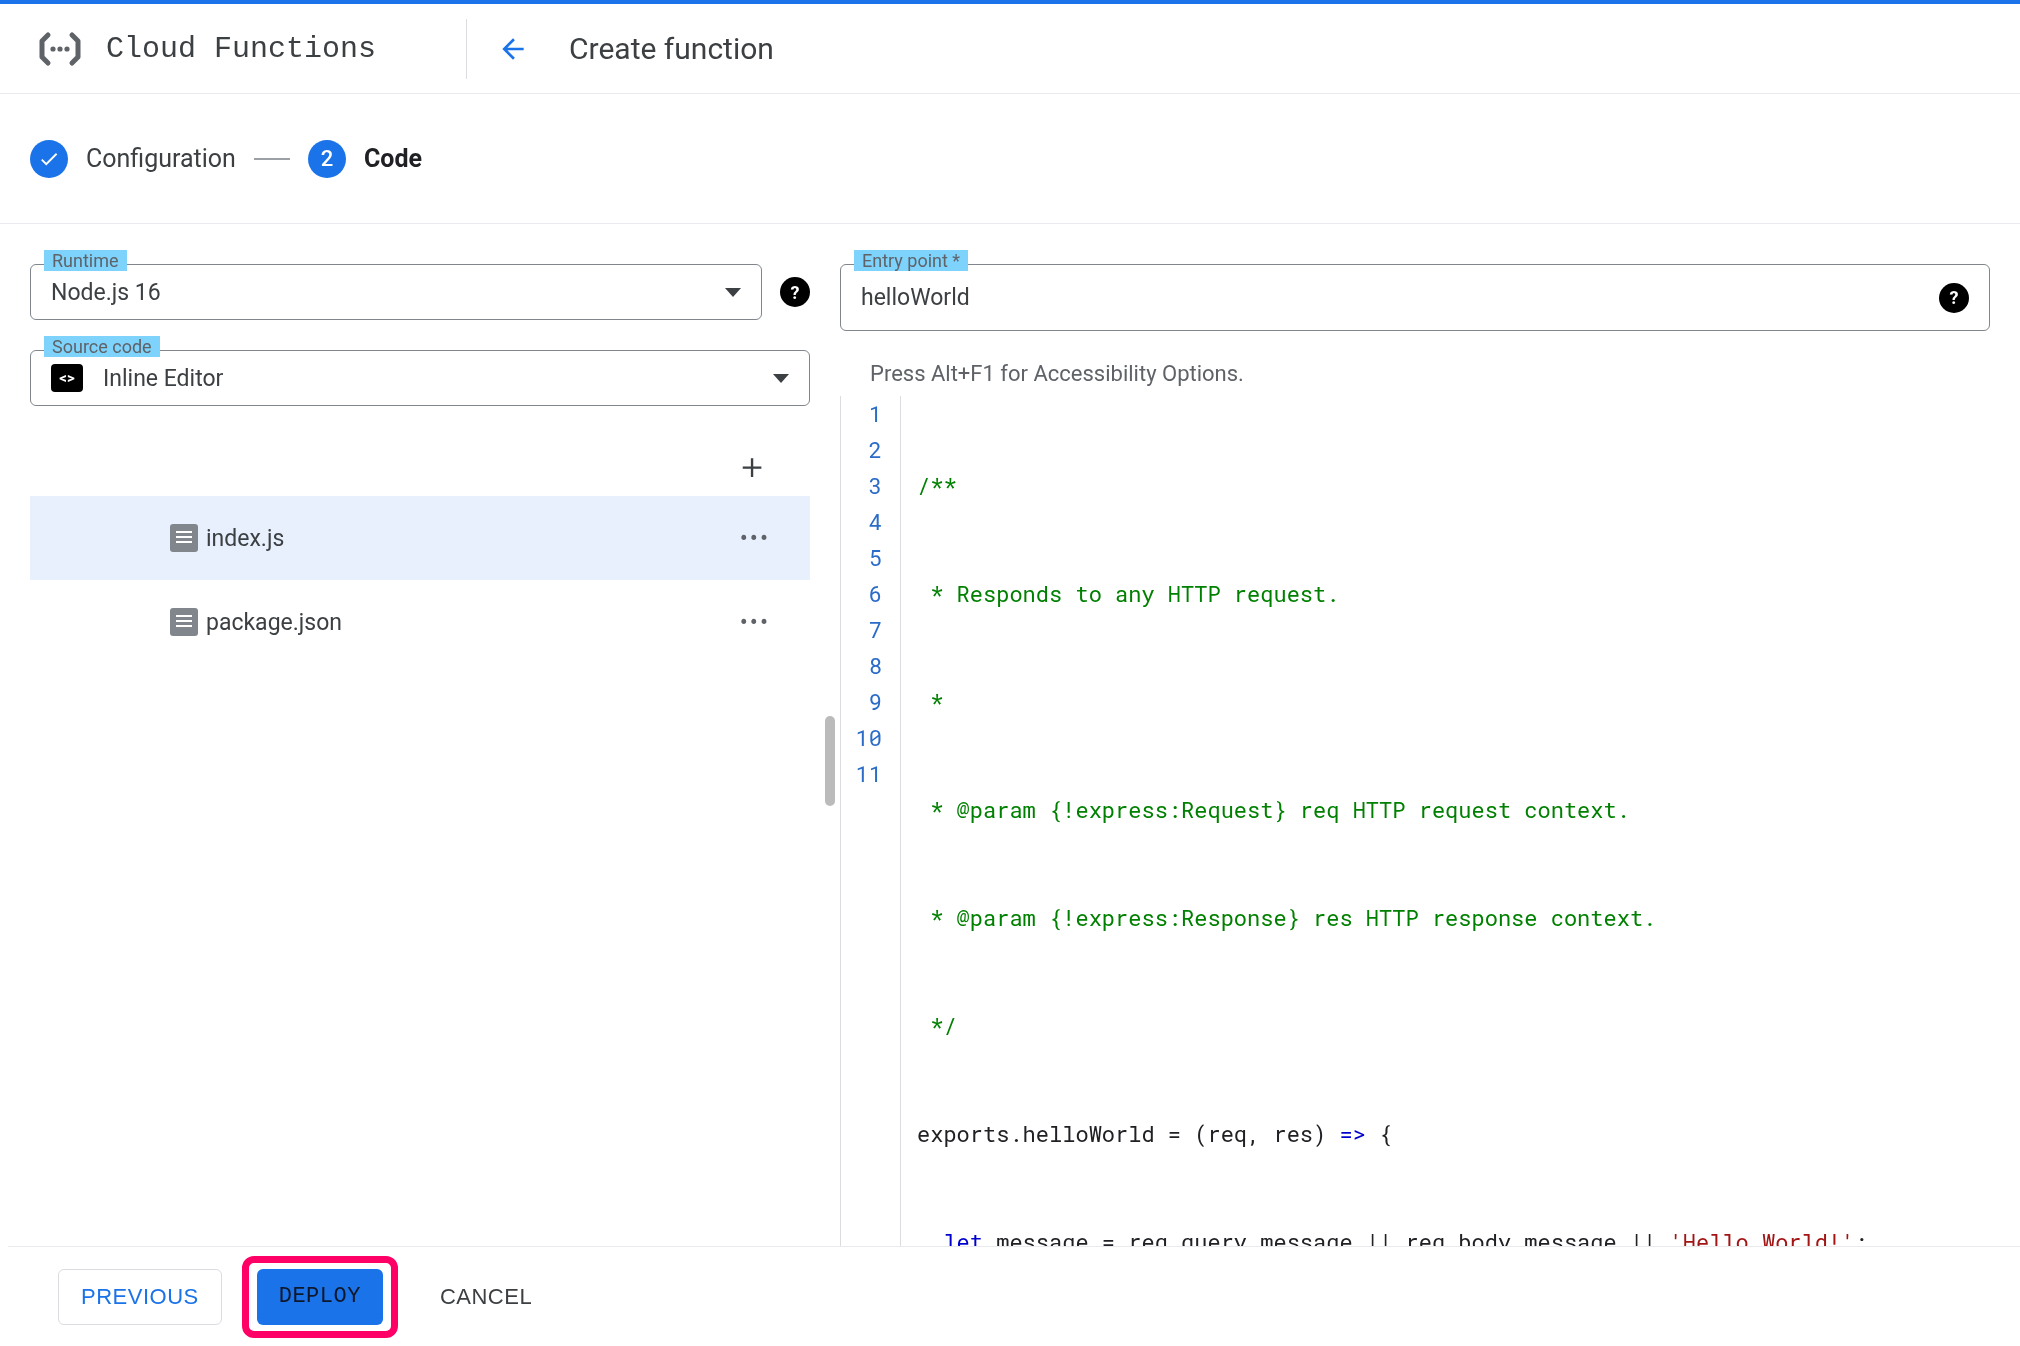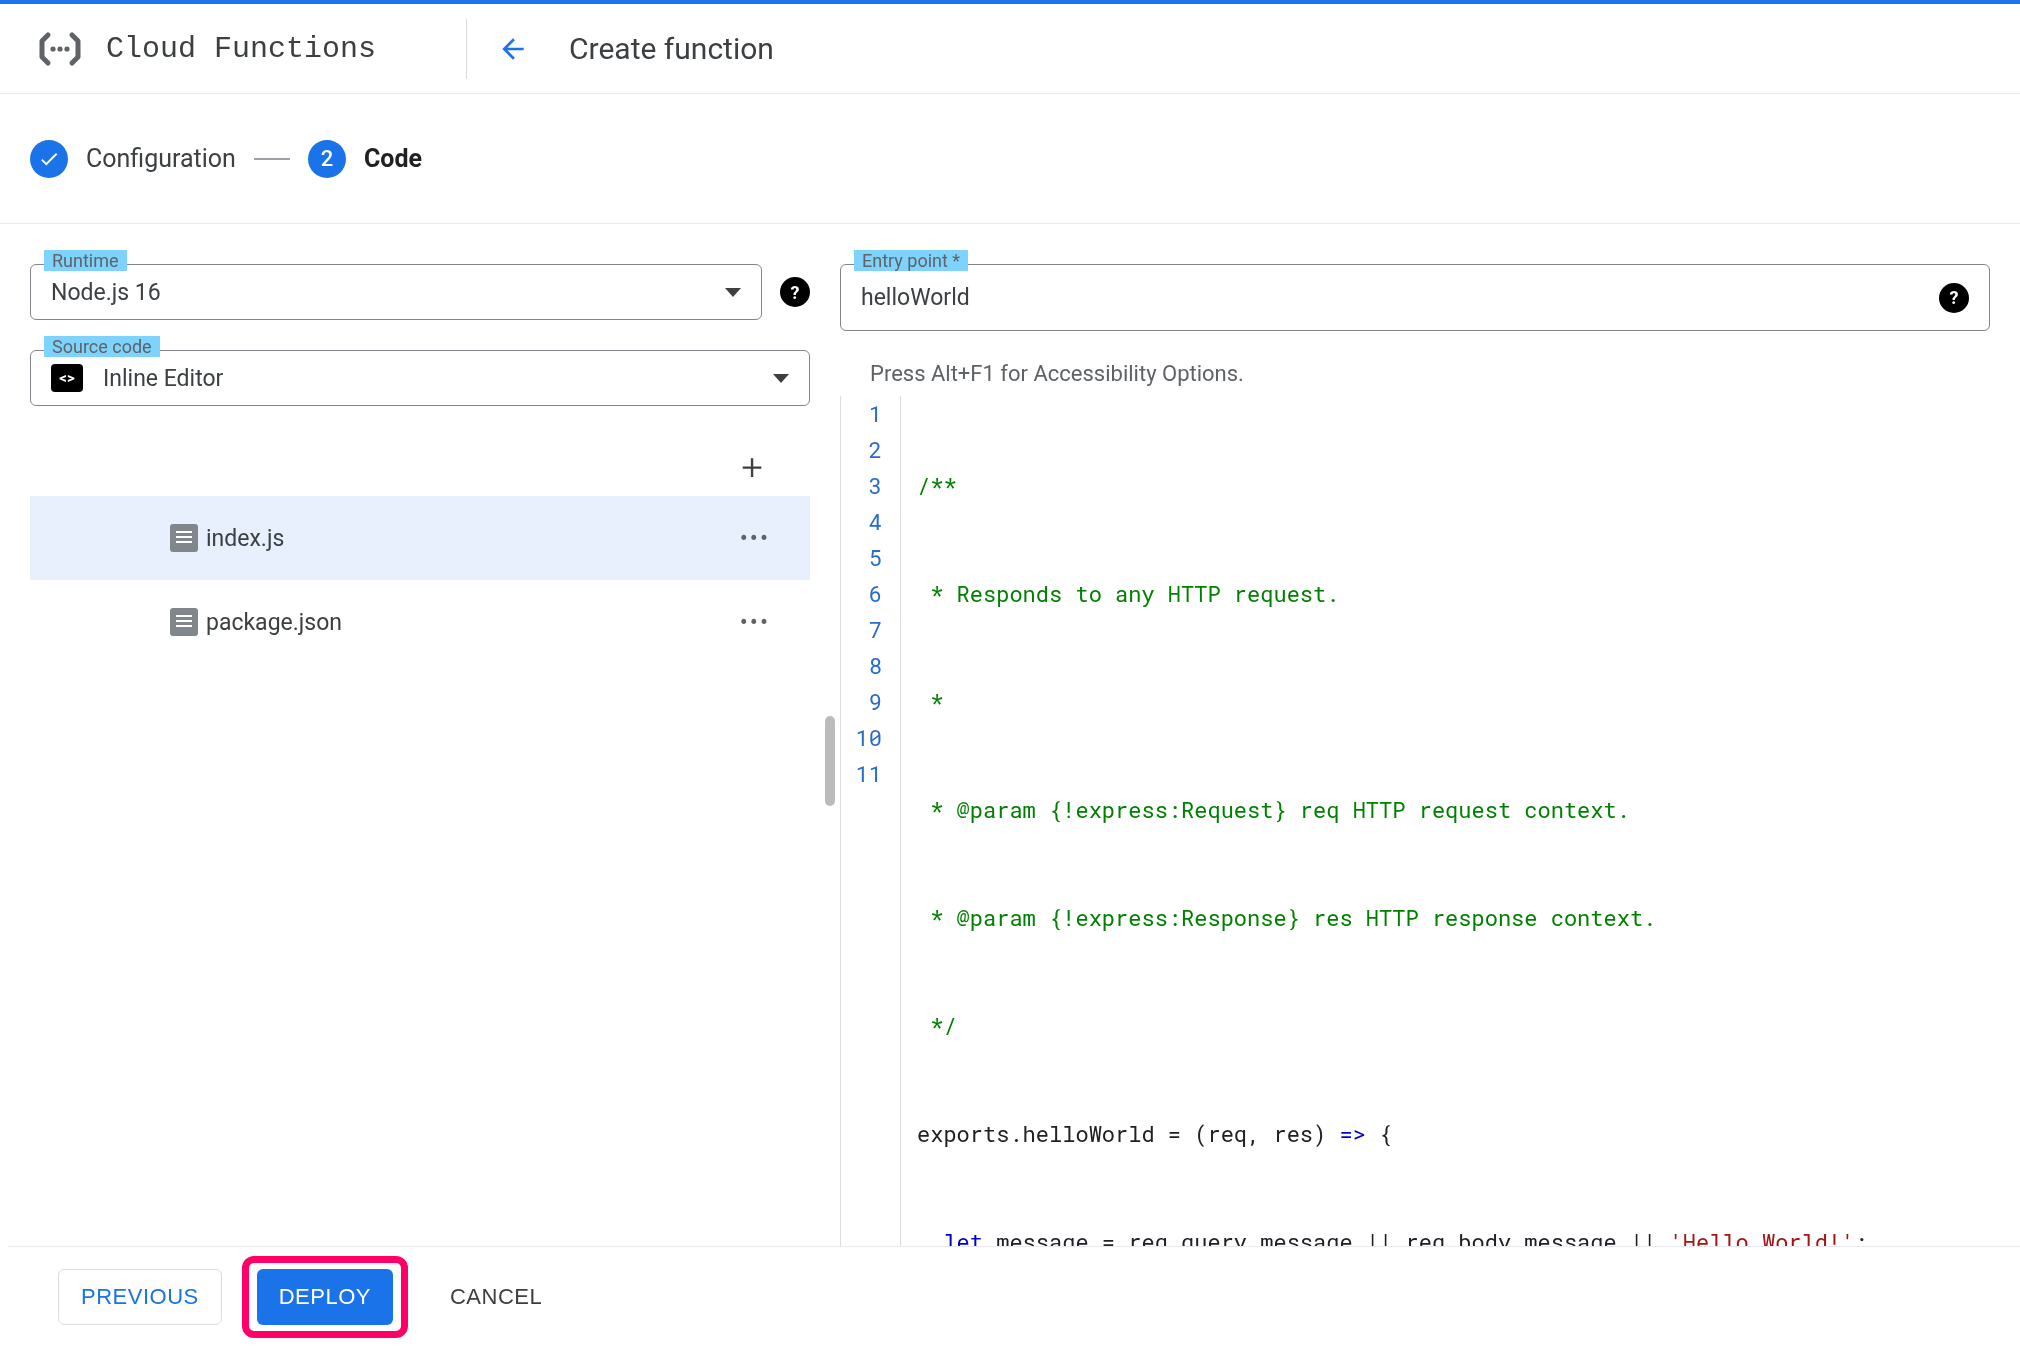--- a/index.html
+++ b/index.html
@@ -325,21 +325,22 @@
       background: transparent;
       color: #1a73e8;
       border: 1px solid #dadce0;
     }
     .btn-text-plain {
       background: transparent;
       color: #3c4043;
     }
     .btn-primary {
       background: #1a73e8;
-      color: #ffffff;
+      color: #0f172a;
+      font-family: Liberation Mono, monospace;
     }
     .highlight-ring {
       border: 7px solid #ff0066;
       border-radius: 12px;
       padding: 6px 8px;
       display: inline-flex;
     }
     .scrollbar-stub {
       position: absolute;
       left: -16px;

